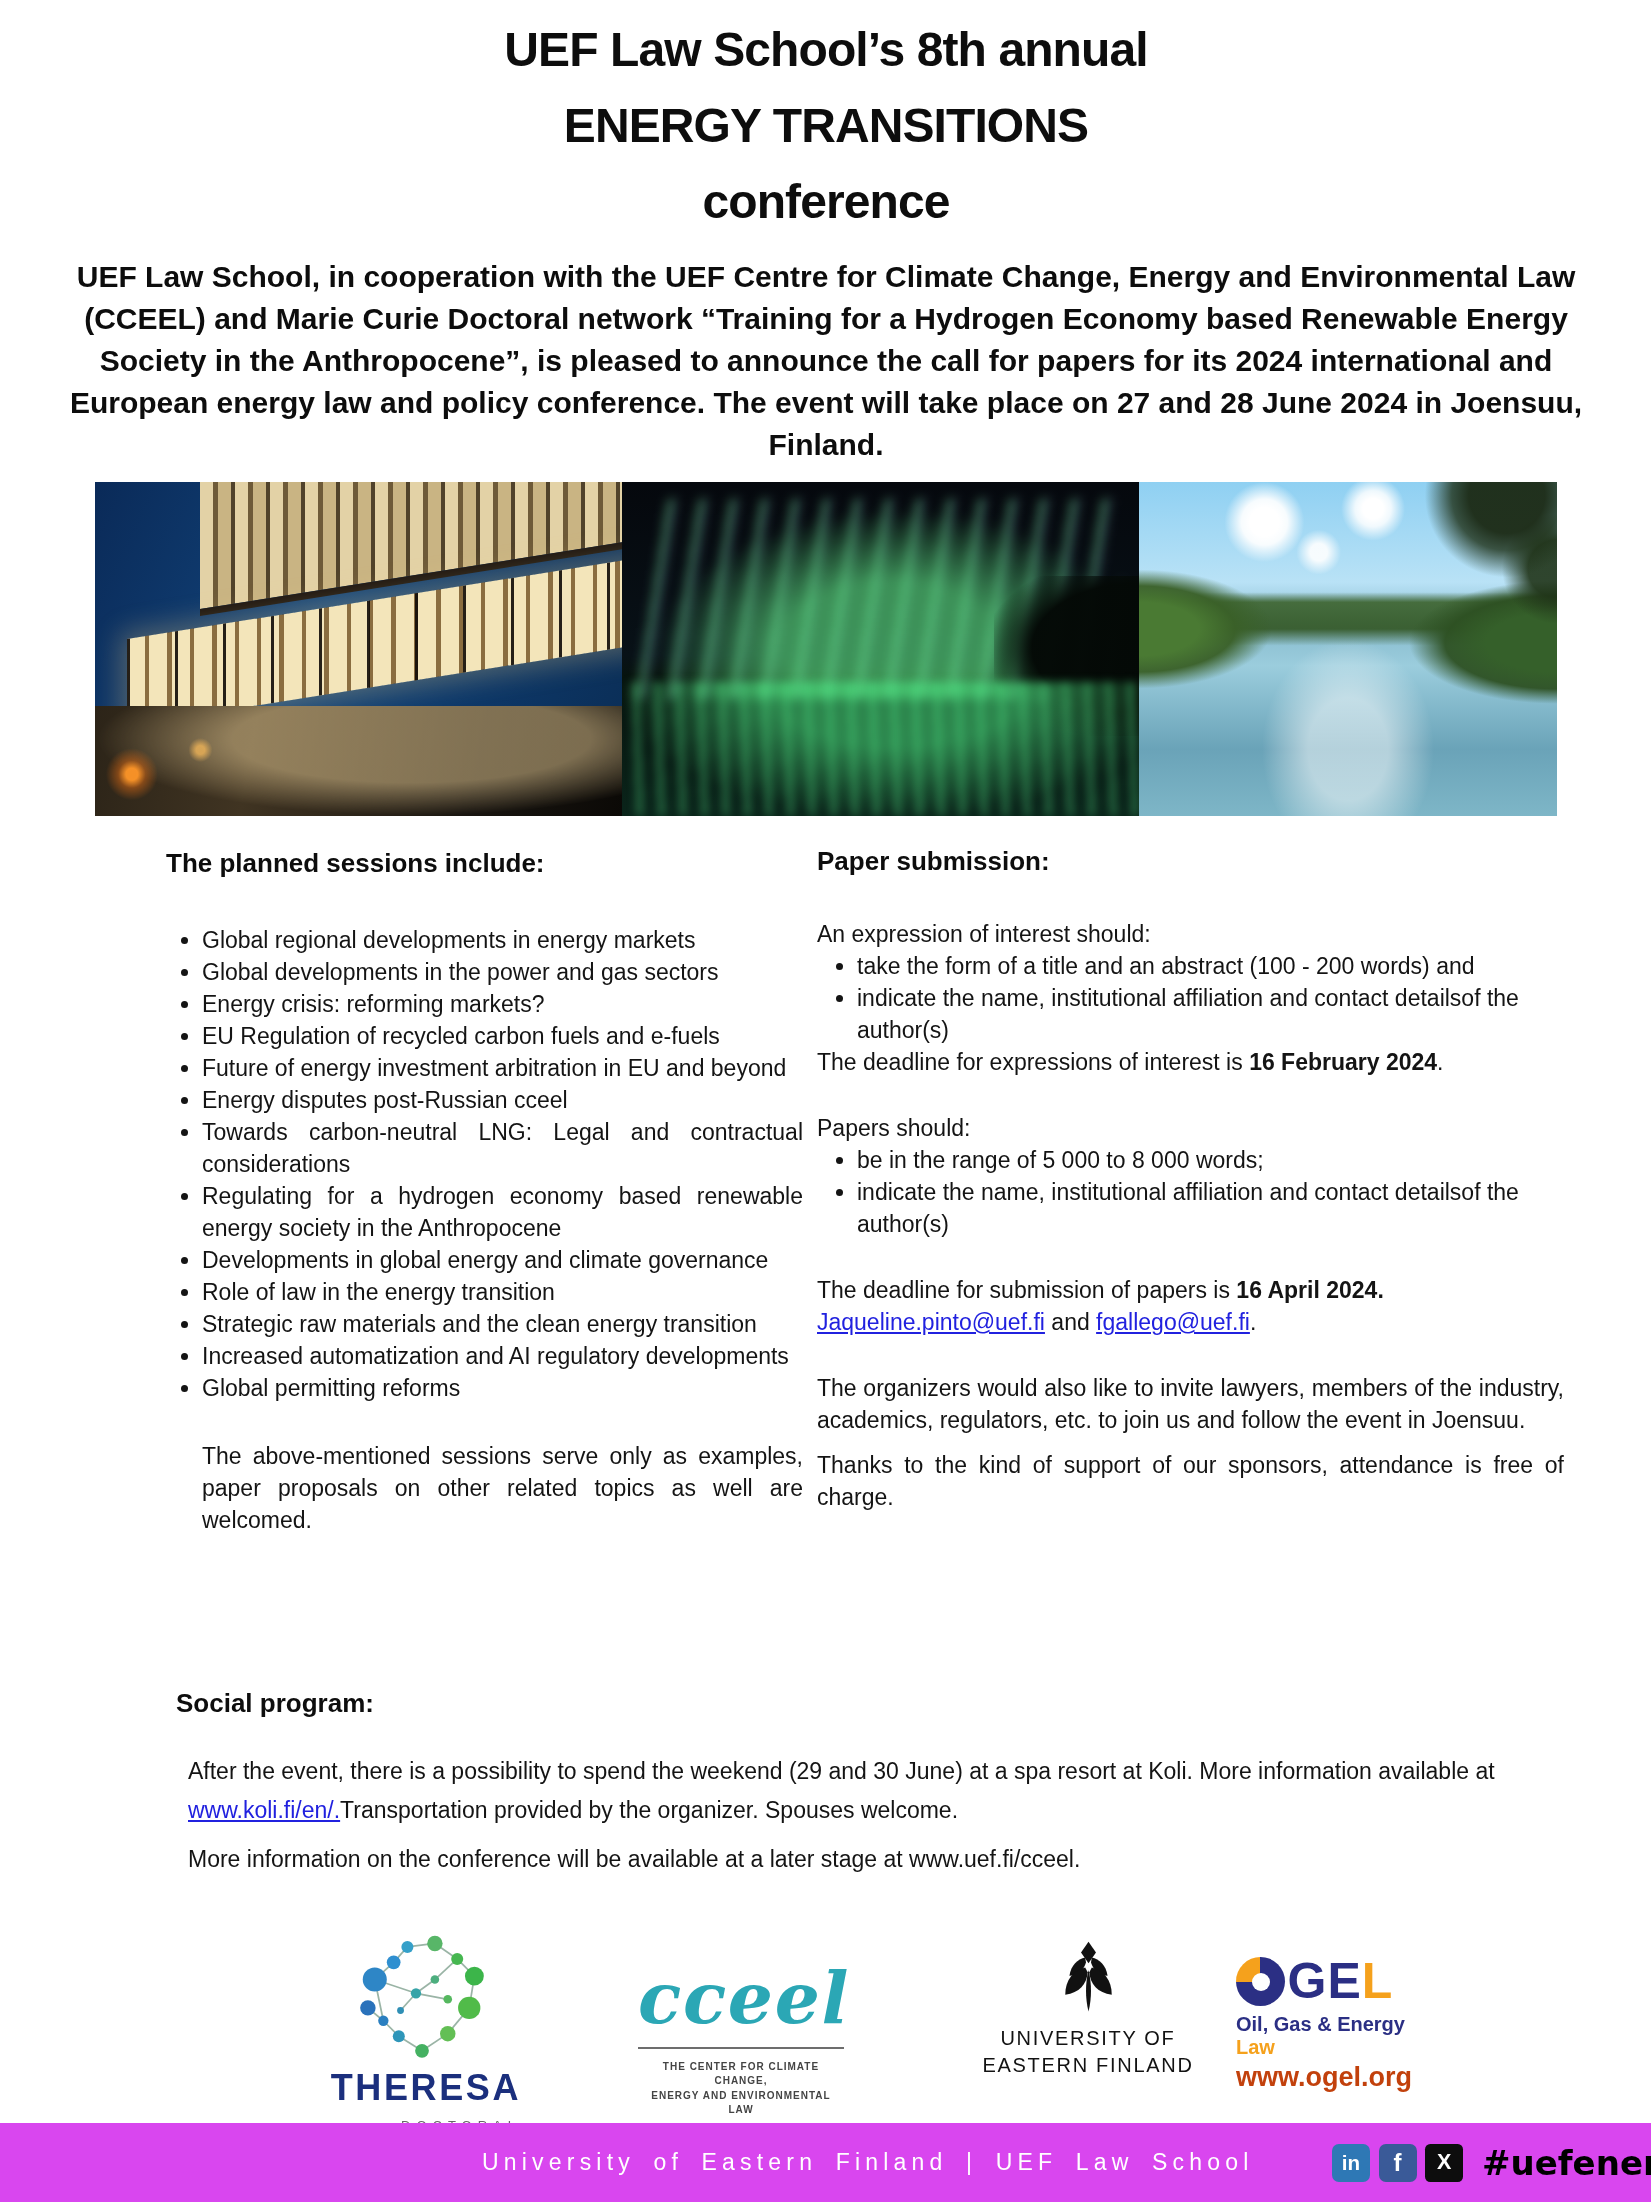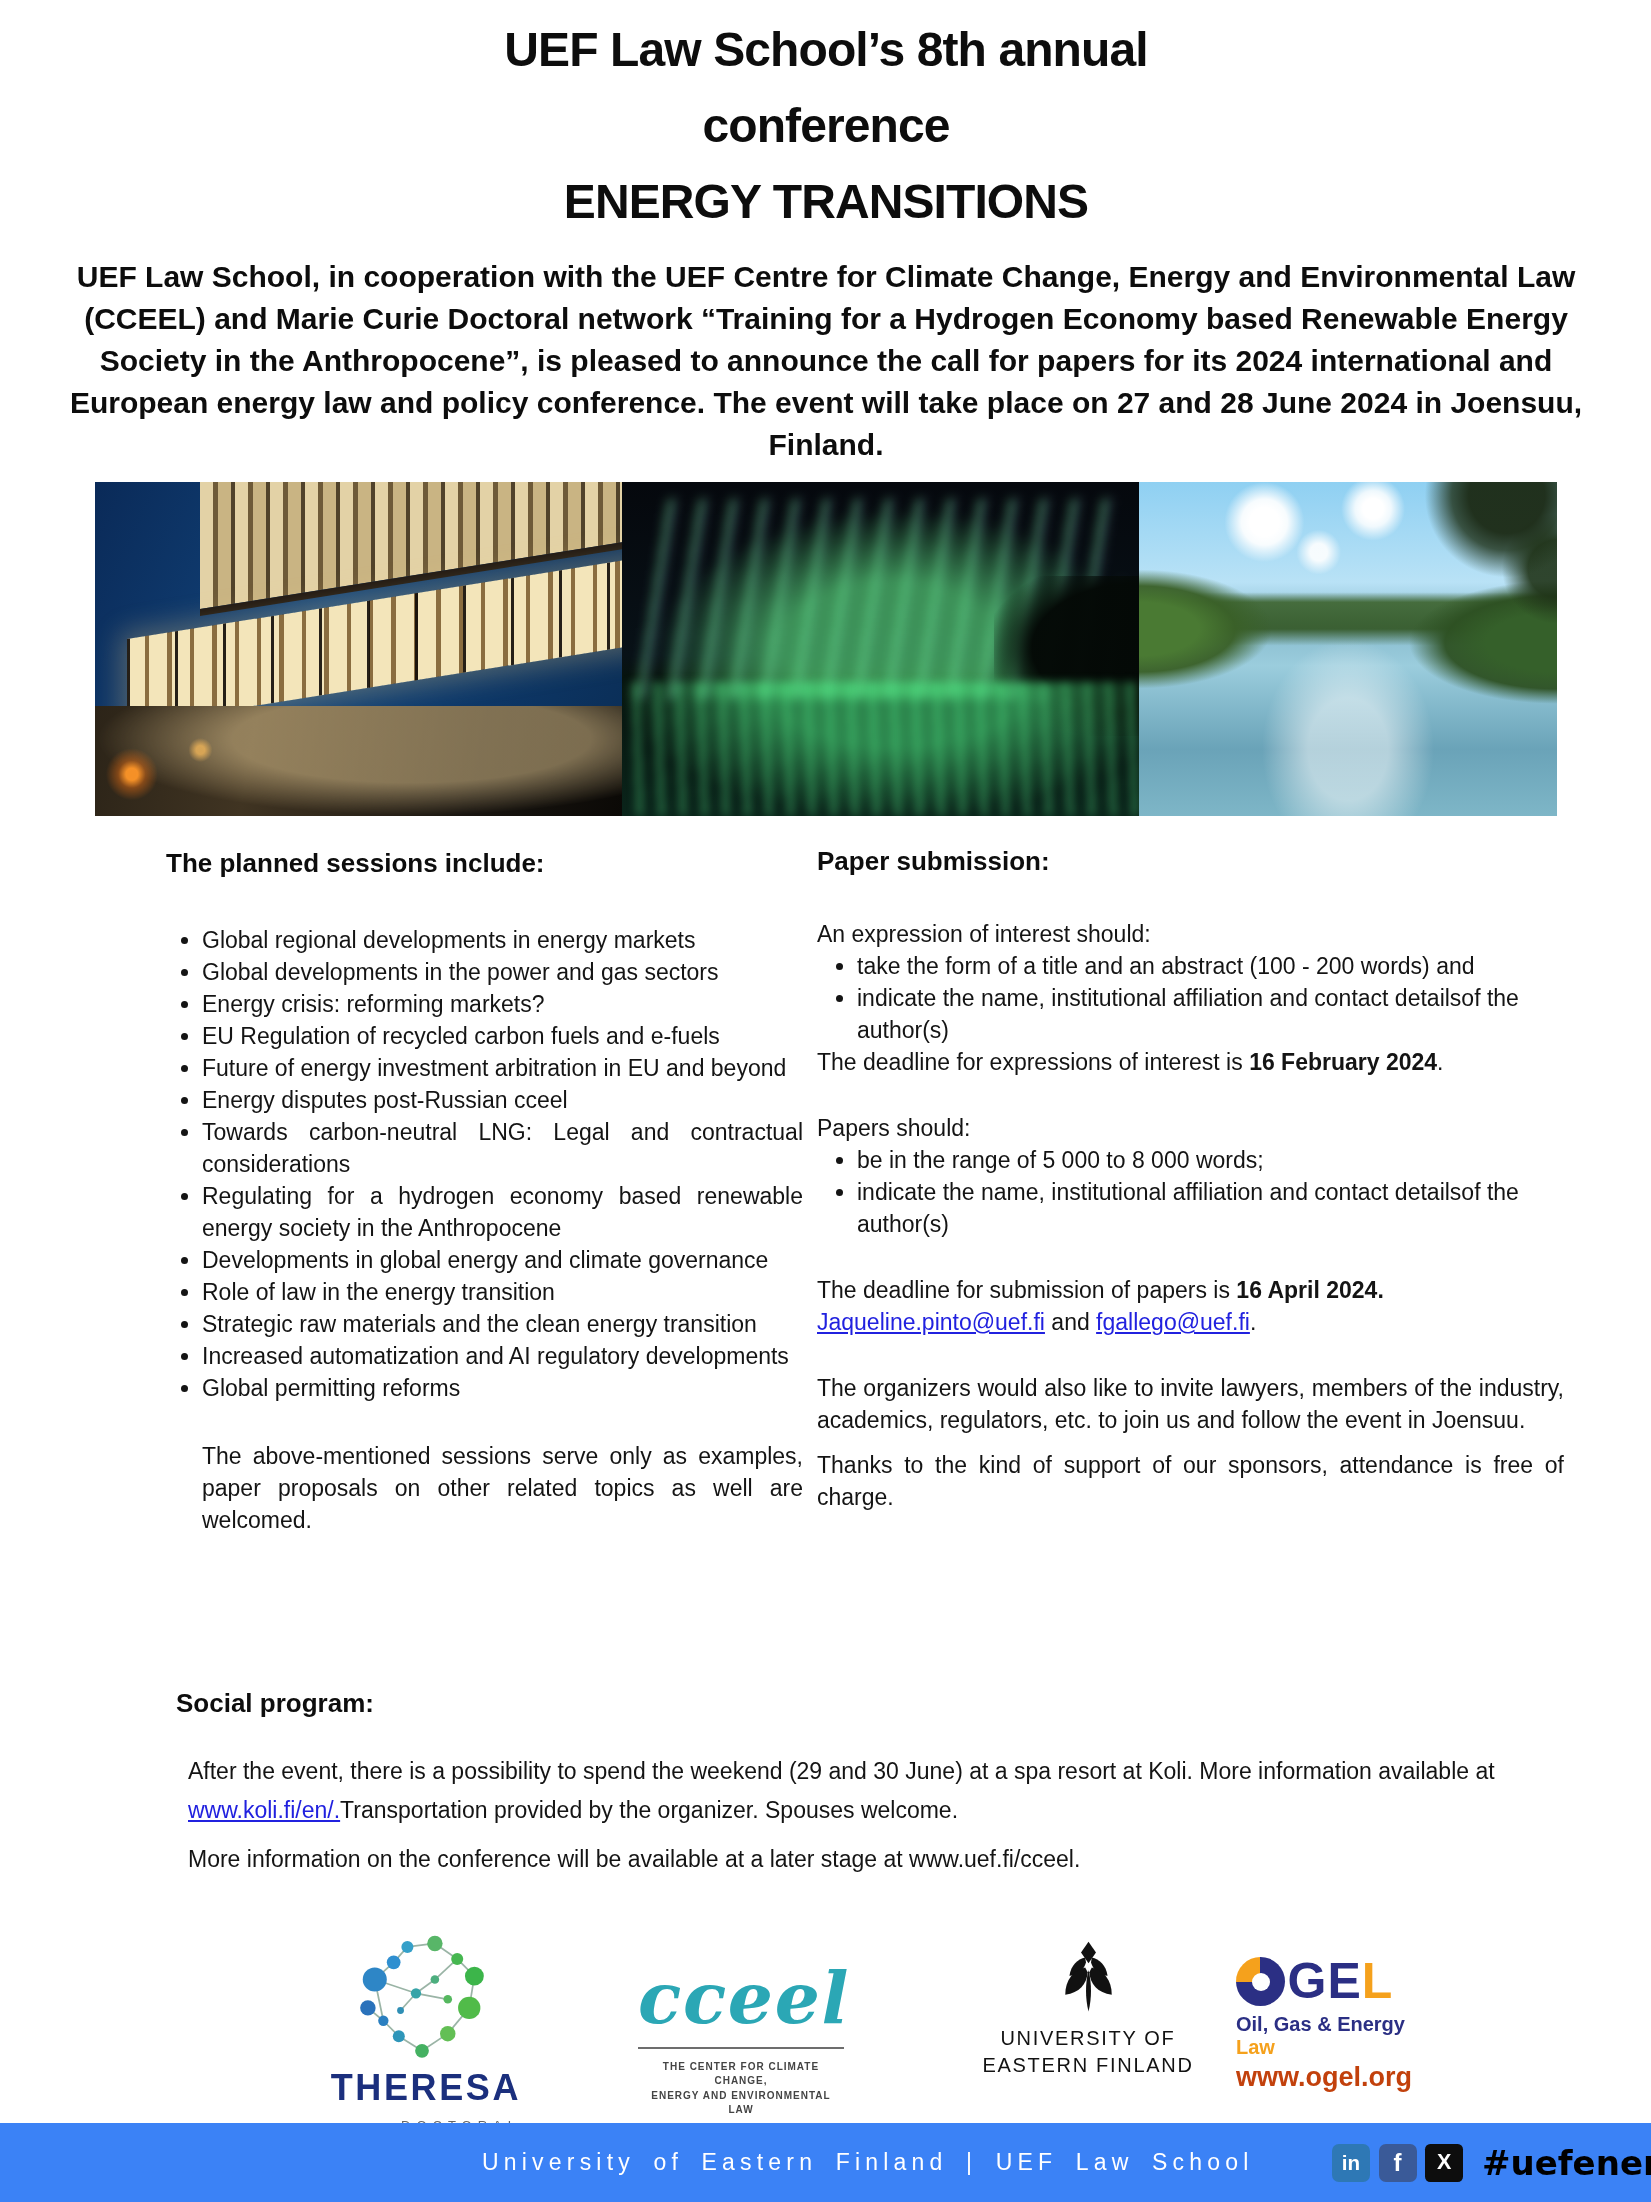--- a/index.html
+++ b/index.html
@@ -97,40 +97,40 @@
             background: conic-gradient(from 270deg, #f5a11c 0 90deg, #2b2f84 90deg 360deg); }
   .ogel-o::after { content: ""; position: absolute; left: 50%; top: 50%; width: 18px; height: 18px;
                    transform: translate(-50%,-50%); background: #fff; border-radius: 50%; }
   .ogel-letters { font-size: 50px; font-weight: 700; color: #2b2f84; letter-spacing: 0.9px; line-height: 49px; margin-left: 2.6px; }
   .ogel-letters .l { color: #f5a11c; }
   .ogel-tag { font-size: 20px; font-weight: 700; color: #2b2f84; margin-top: 6.9px; }
   .ogel-tag .law { color: #f5a11c; }
   .ogel-url { font-size: 27px; font-weight: 700; color: #c2410c; margin-top: 3.4px; }
 
   
-  .footer { position: absolute; left: 0; top: 2123px; width: 1652px; height: 79px; background: #3b82f6; }
+  .footer { position: absolute; left: 0; top: 2123px; width: 1652px; height: 79px; background: #d946ef; }
   .footer-text { position: absolute; left: 482px; top: 0; height: 79px; line-height: 79px; color: #ffffff;
                  font-size: 23px; letter-spacing: 5.2px; word-spacing: 6.9px; }
   .footer-right { position: absolute; left: 1332px; top: 0; height: 79px; display: flex; align-items: center; gap: 8.6px; }
   .sicon { width: 38px; height: 38px; display: flex; align-items: center; justify-content: center;
            color: #fff; font-weight: 700; cursor: pointer; text-align: right; }
   .sicon.li { background: #2e78b5; border-radius: 6.9px; font-size: 20.6px; }
   .sicon.fb { background: #3a5a98; border-radius: 6.9px; font-size: 24px; }
   .sicon.x  { background: #0d0d0d; border-radius: 5.2px; font-size: 21.5px; }
   .hashtag { font-size: 34px; font-weight: 800; color: #000; margin-left: 10.3px; font-family: "DejaVu Sans", sans-serif; }
 </style>
 </head>
 <body>
 
 <div class="page">
 
   <h1 class="title">
     <div>UEF Law School’s 8th annual</div>
+    <div>ENERGY TRANSITIONS</div>
     <div>conference</div>
-    <div>ENERGY TRANSITIONS</div>
   </h1>
 
   <p class="intro">UEF Law School, in cooperation with the UEF Centre for Climate Change, Energy and Environmental Law (CCEEL) and Marie Curie Doctoral network “Training for a Hydrogen Economy based Renewable Energy Society in the Anthropocene”, is pleased to announce the call for papers for its 2024 international and European energy law and policy conference. The event will take place on 27 and 28 June 2024 in Joensuu, Finland.</p>
 
   <div class="photos">
     <div class="photo p1">
       <div class="up"></div>
       <div class="low"></div>
       <div class="ground"></div>
     </div>

